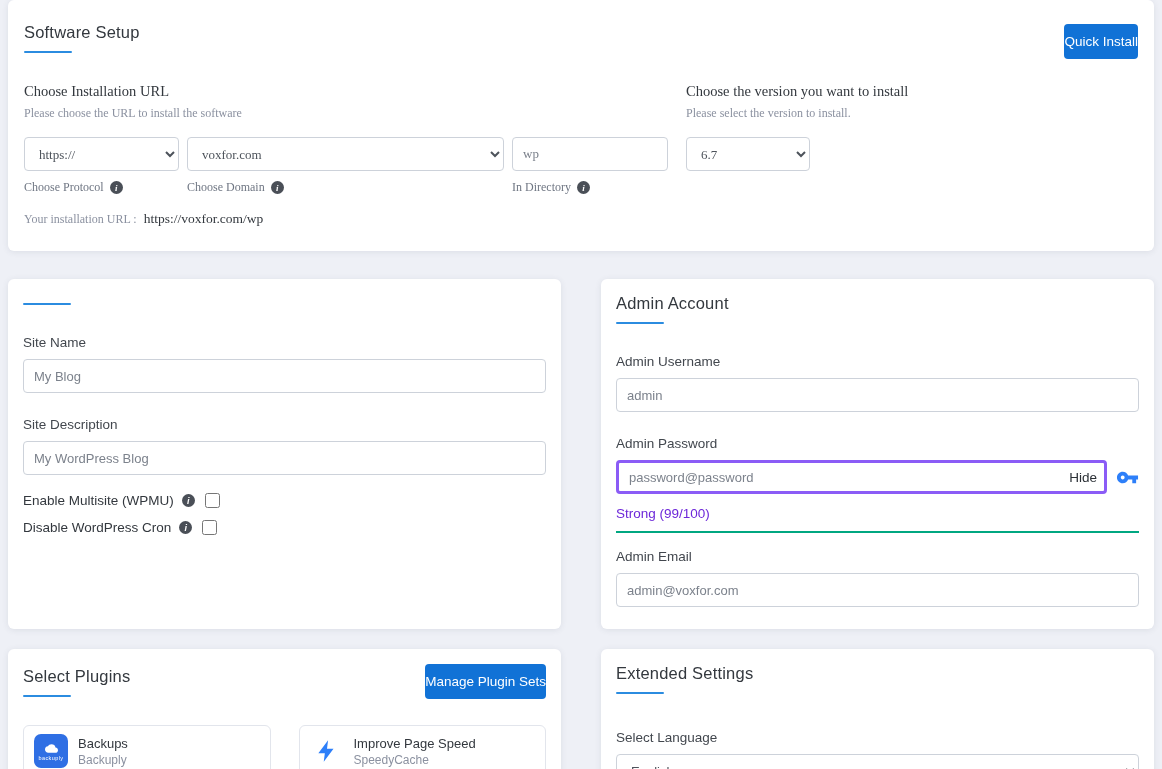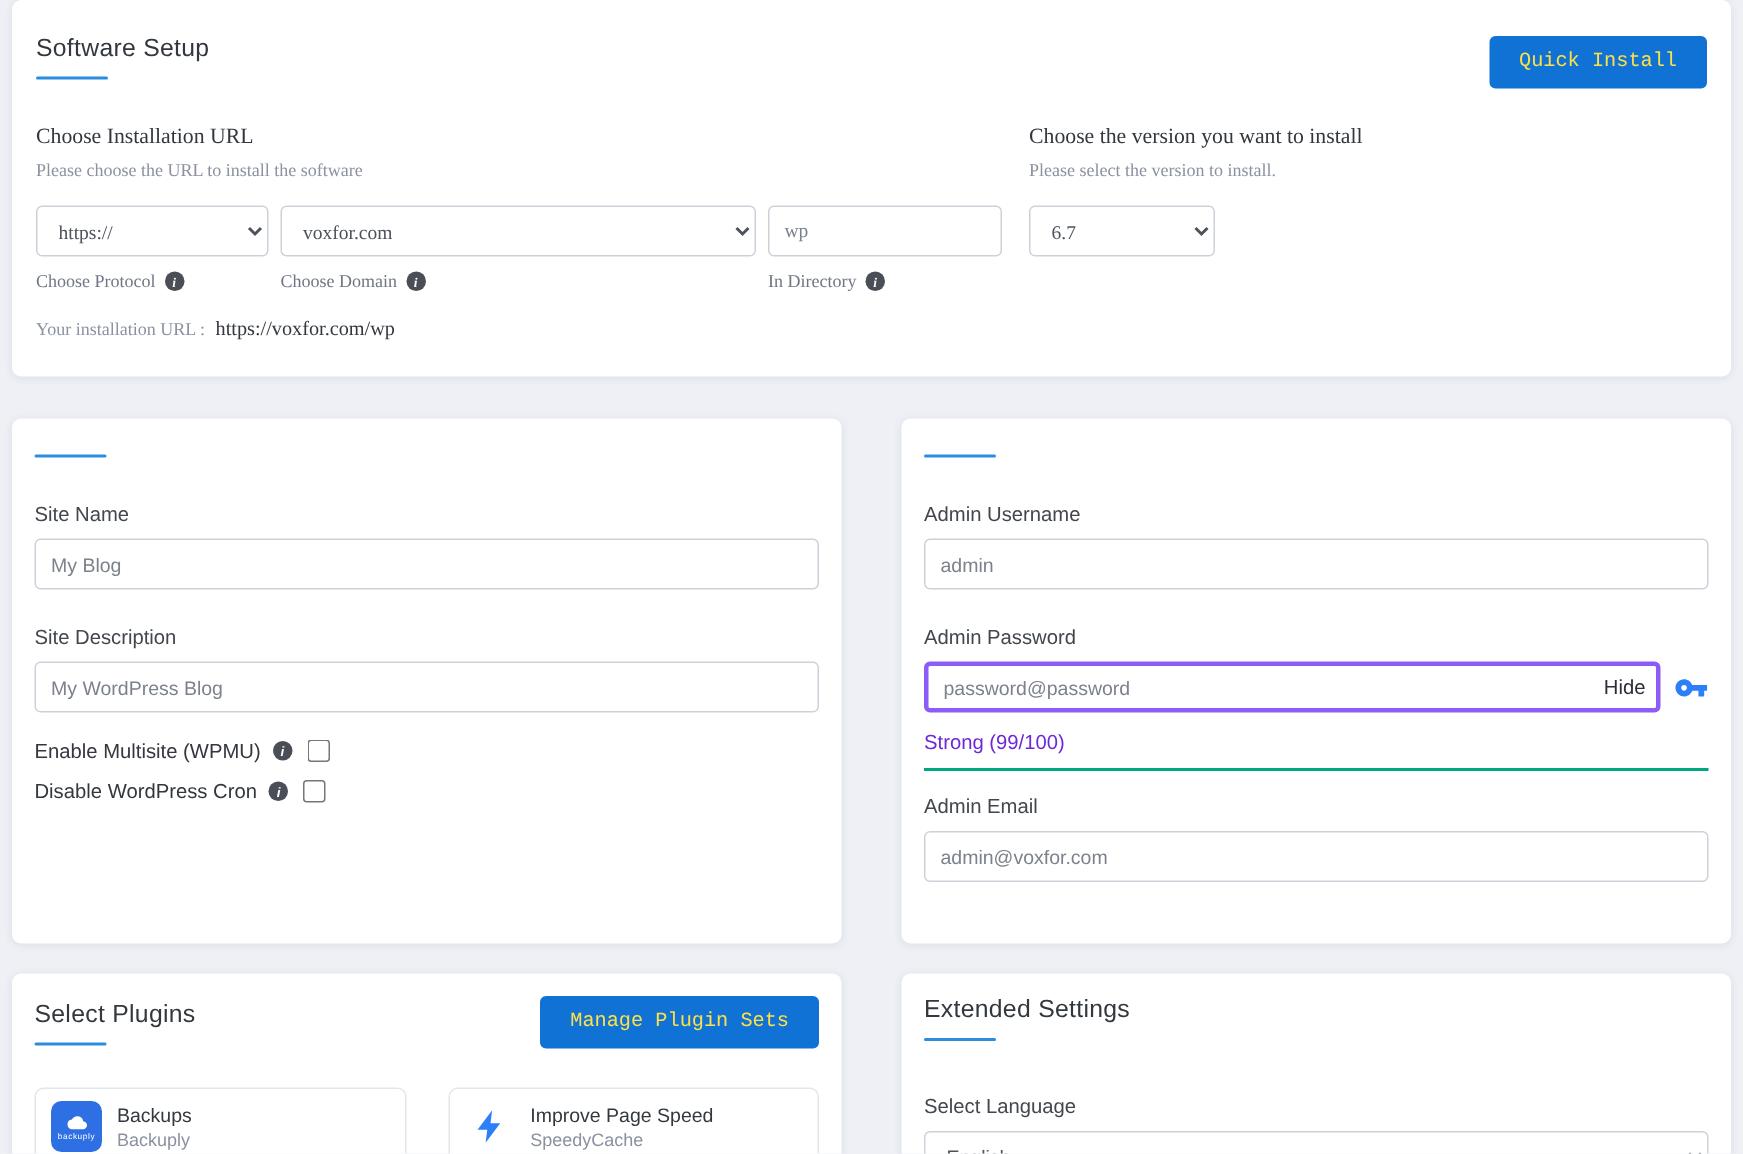--- a/index.html
+++ b/index.html
@@ -17,23 +17,23 @@
     border-radius: 6px;
     box-shadow: 0 1px 6px rgba(60,70,90,.10);
   }
 
   
   .top-card { padding: 16px 16px 24px; }
   .card-head { display: flex; justify-content: space-between; align-items: center; }
   .card-title { font-size: 16.5px; font-weight: 500; color: #33383e; letter-spacing: .2px; }
   .title-underline { width: 48px; height: 2px; background: #2b8ce0; margin-top: 9px; border-radius: 1px; }
   .btn {
-    background: #1172d6; color: #fde047; border: none; border-radius: 4px;
-    font-size: 13.5px; padding: 0 20px; height: 35px; cursor: pointer;
-    font-family: Liberation Mono, monospace; margin-top: 8px;
+    background: #1172d6; color: #ffffff; border: none; border-radius: 4px;
+    font-size: 13.5px; padding: 0 0; height: 35px; cursor: pointer;
+    font-family: Liberation Sans, sans-serif; margin-top: 8px;
   }
   .setup-cols { display: flex; margin-top: 24px; font-family: Liberation Serif, serif; }
   .setup-left { width: 662px; }
   .setup-right { flex: 1; }
   .sec-heading { font-size: 14.5px; font-weight: 500; color: #33383e; margin-bottom: 6px; }
   .sec-sub { font-size: 12px; color: #8b91a0; margin-bottom: 16px; }
   .field-row { display: flex; gap: 8px; }
   select, .text-input {
     height: 34px; border: 1px solid #cdd2da; border-radius: 4px;
     font-family: inherit; font-size: 13px; color: #4d535b; padding: 0 10px; background: #fff;
@@ -180,20 +180,21 @@
         <input type="checkbox" style="">
       </div>
       <div class="check-row" style="margin-top:12px;">
         <span>Disable WordPress Cron</span>
         <span class="info-dot"></span>
         <input type="checkbox" style="">
       </div>
     </section>
 
     <section class="card mid-card">
+      <h2 class="card-title">Admin Account</h2>
       <div class="title-underline"></div>
 
       <p class="form-label first">Admin Username</p>
       <input type="text" class="text-input input-full" value="admin" style="">
 
       <p class="form-label">Admin Password</p>
       <div class="pw-wrap">
         <div class="pw-field">
           <input type="text" class="text-input" value="password@password" style="">
           <span class="hide-link">Hide</span>

